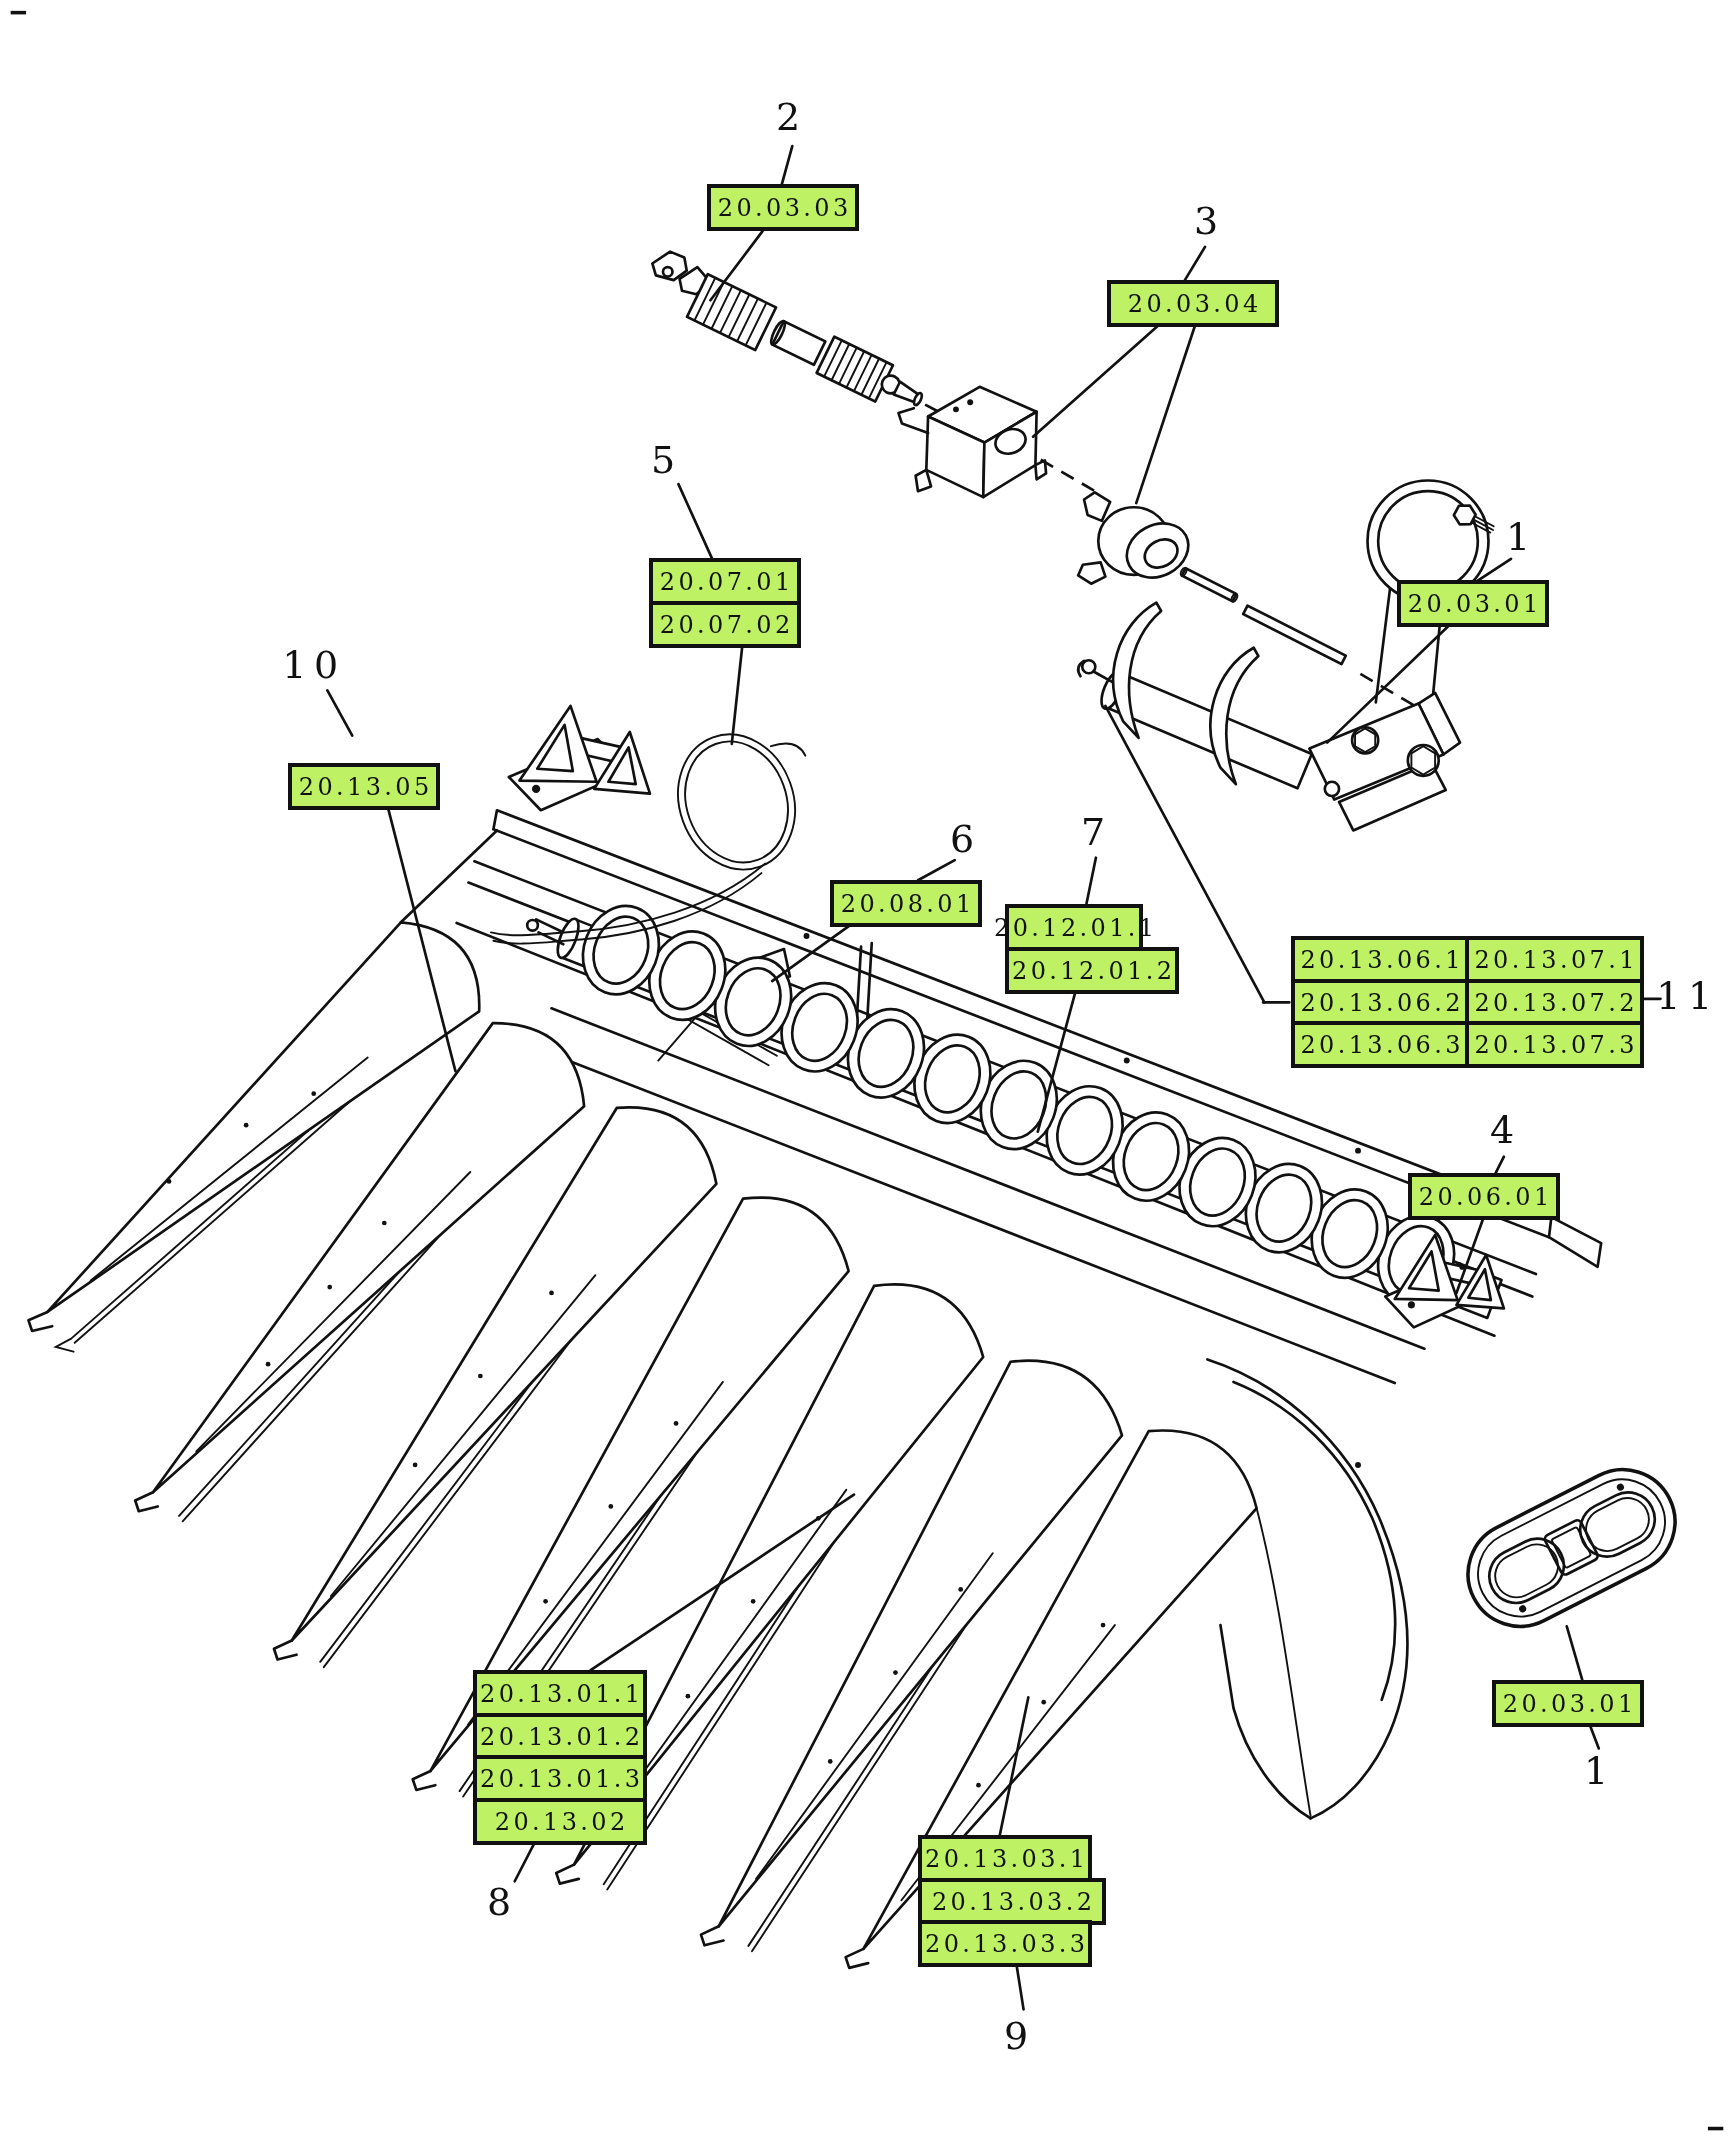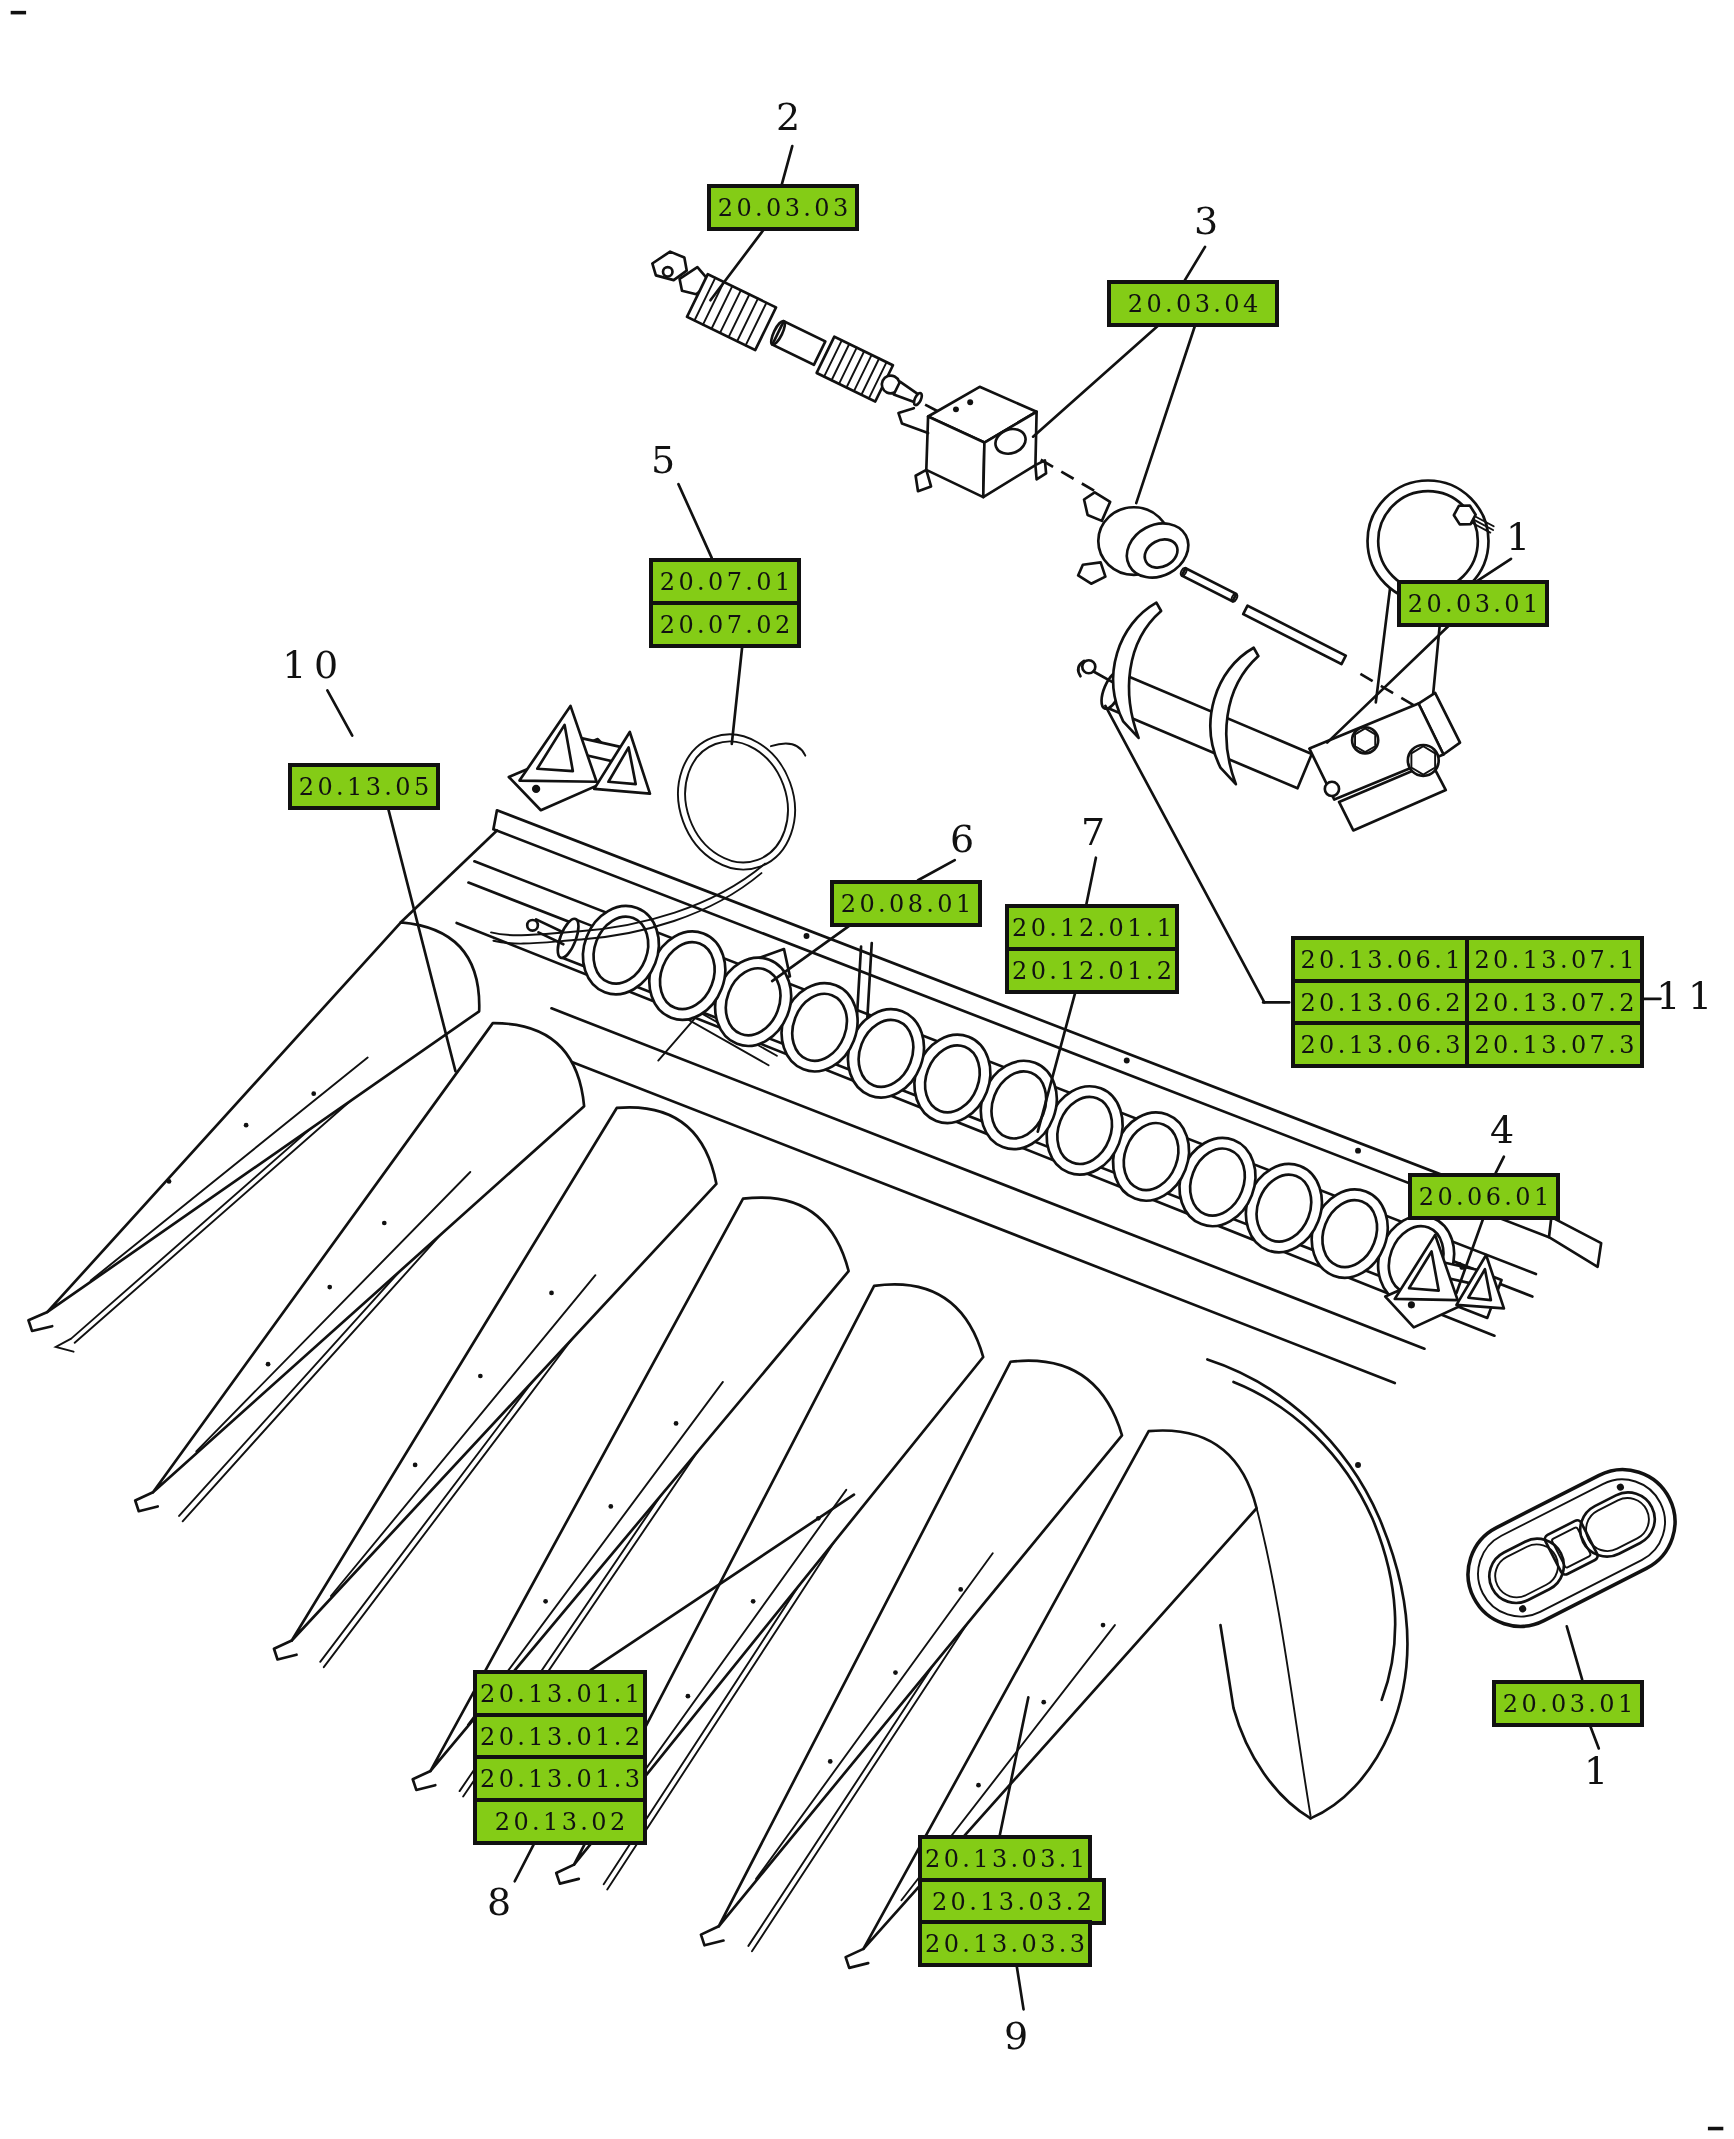--- a/index.html
+++ b/index.html
@@ -1,20 +1,20 @@
 <!DOCTYPE html>
 <html style="font-size:9.5px"><head>
 <meta charset="utf-8">
 <style>
   html,body{margin:0;padding:0;background:#fff;}
   .sheet{position:relative;width:1734px;height:2140px;background:#ffffff;overflow:hidden;
          font-family:"DejaVu Serif", serif;color:#111;}
   .art{position:absolute;left:0;top:0;width:1734px;height:2140px;}
   .codebox{position:absolute;}
-  .cell{position:absolute;box-sizing:border-box;border:4.2px solid #111;background:#84cc16;
+  .cell{position:absolute;box-sizing:border-box;border:4.2px solid #111;background:#bef264;
         font-family:"DejaVu Serif", serif;font-size:24px;letter-spacing:0.14em;text-indent:0.14em;
         display:flex;align-items:center;justify-content:center;white-space:nowrap;color:#111;}
   .callout{position:absolute;font-family:"DejaVu Serif", serif;font-size:38px;color:#111;
            letter-spacing:0.20em;transform:translate(-50%,-50%);white-space:nowrap;}
 </style>
 </head>
 <body>
 
 <div class="sheet">
 
@@ -346,21 +346,21 @@
 
 <div class="codebox" style="left:288px;top:735px;">
   <div class="cell" style="left:0;top:0;width:152px;height:47px;margin-top:28px;">20.13.05</div>
 </div>
 
 <div class="codebox" style="left:830px;top:880px;">
   <div class="cell" style="left:0;top:0;width:152px;height:47px;">20.08.01</div>
 </div>
 
 <div class="codebox" style="left:1005px;top:904px;">
-  <div class="cell" style="left:0;top:0;width:174px;height:47px;">20.12.01.1</div>
+  <div class="cell" style="left:0;top:0;width:138px;height:47px;">20.12.01.1</div>
   <div class="cell" style="left:0;top:43px;width:174px;height:47px;">20.12.01.2</div>
 </div>
 
 <div class="codebox" style="left:1291px;top:936px;">
   <div class="cell" style="left:0;top:0;width:179px;height:47px;">20.13.06.1</div>
   <div class="cell" style="left:174px;top:0;width:179px;height:47px;">20.13.07.1</div>
   <div class="cell" style="left:0;top:43px;width:179px;height:47px;">20.13.06.2</div>
   <div class="cell" style="left:174px;top:43px;width:179px;height:47px;">20.13.07.2</div>
   <div class="cell" style="left:0;top:85px;width:179px;height:47px;">20.13.06.3</div>
   <div class="cell" style="left:174px;top:85px;width:179px;height:47px;">20.13.07.3</div>

